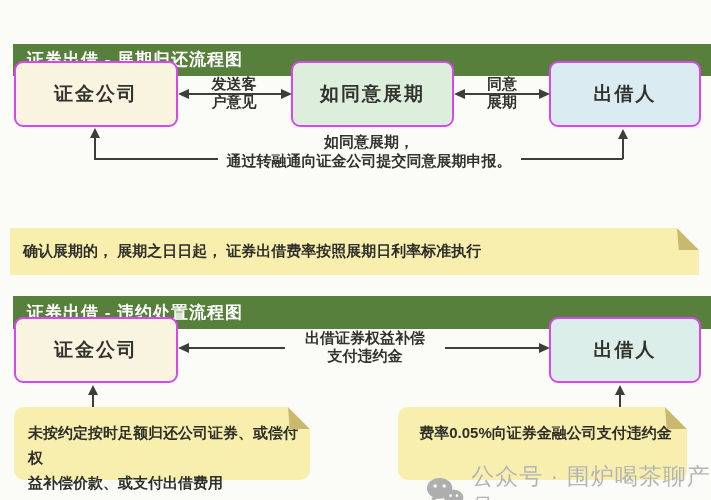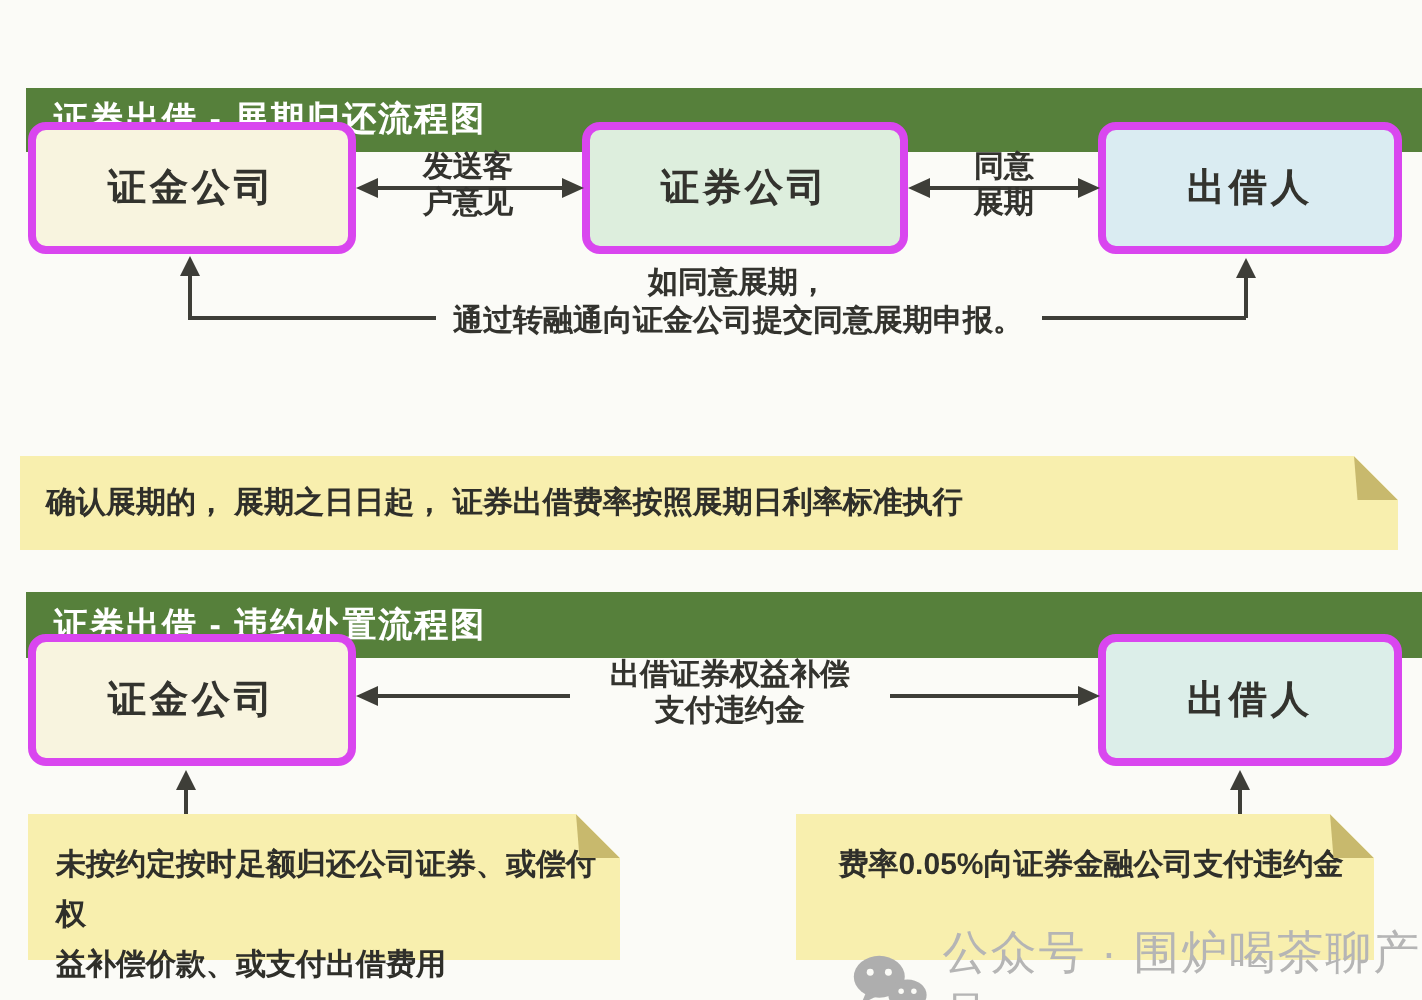--- a/index.html
+++ b/index.html
@@ -26,21 +26,21 @@
   }
   .bar{
     position:absolute;left:13px;width:709px;height:32px;
     background:var(--accent-green);color:var(--title-text);
     font-size:17px;line-height:32px;padding-left:14px;box-sizing:border-box;
     letter-spacing:1px;
     margin-top:28px;
   }
   .fbox{
     position:absolute;height:66px;box-sizing:border-box;
-    border:4px solid #d946ef;border-radius:9px;
+    border:2px solid #d946ef;border-radius:9px;
     display:flex;align-items:center;justify-content:center;
     font-size:19px;letter-spacing:2px;
   }
   .hline{position:absolute;height:2px;background:var(--line);}
   .vline{position:absolute;width:2px;background:var(--line);}
   .ah-l{position:absolute;width:0;height:0;border-top:5px solid transparent;border-bottom:5px solid transparent;border-right:11px solid var(--line);}
   .ah-r{position:absolute;width:0;height:0;border-top:5px solid transparent;border-bottom:5px solid transparent;border-left:11px solid var(--line);}
   .ah-u{position:absolute;width:0;height:0;border-left:5px solid transparent;border-right:5px solid transparent;border-bottom:10px solid var(--line);}
   .albl{position:absolute;text-align:center;font-size:15px;line-height:18px;}
   .albl span{display:block;}
@@ -48,21 +48,21 @@
   .ann span{display:block;}
   .note{
     position:absolute;background:var(--note-yellow);box-sizing:border-box;
     font-size:15px;color:#2f2f2a;
   }
   .cut{position:absolute;top:0;right:0;width:22px;height:22px;background:var(--page-bg);
        clip-path:polygon(0 0,100% 0,100% 100%);}
   .flap{position:absolute;top:0;right:0;width:22px;height:22px;background:var(--fold-dark);
        clip-path:polygon(0 0,100% 100%,8% 100%);}
   .note-wide{display:flex;align-items:center;padding-left:13px;padding-right:30px;margin-top:40px;}
-  .note-sm{padding-top:13px;line-height:25px;}
+  .note-sm{padding-top:13px;line-height:25px;border-radius:10px;}
   .note-sm .l1{display:block;padding-left:14px;}
   .note-sm .l2{display:block;padding-left:14px;}
   .note-sm .l2c{display:block;text-align:center;padding-left:6px;}
   .wm{
     position:absolute;left:426px;top:461px;display:flex;align-items:center;gap:7px;
     color:var(--watermark-gray);font-size:23px;font-weight:400;z-index:5;letter-spacing:1px;
   }
 </style>
 </head>
 <body>
@@ -70,21 +70,21 @@
 <div class="page">
 
   <div class="bar" style="top:16px;">
     <span>证券出借 - 展期归还流程图</span>
   </div>
 
   <div class="fbox" style="left:14px;top:61px;width:164px;background:var(--box-cream);">
     <span>证金公司</span>
   </div>
   <div class="fbox" style="left:291px;top:61px;width:163px;background:var(--box-green);">
-    <span>证券公司</span>
+    <span>如同意展期</span>
   </div>
   <div class="fbox" style="left:549px;top:61px;width:152px;background:var(--box-blue);">
     <span>出借人</span>
   </div>
 
   <div class="ah-l" style="left:178px;top:89px;"></div>
   <div class="hline" style="left:187px;top:93px;width:96px;"></div>
   <div class="ah-r" style="left:281px;top:89px;"></div>
   <div class="albl" style="left:203px;top:75px;width:62px;">
     <span>发送客</span>

